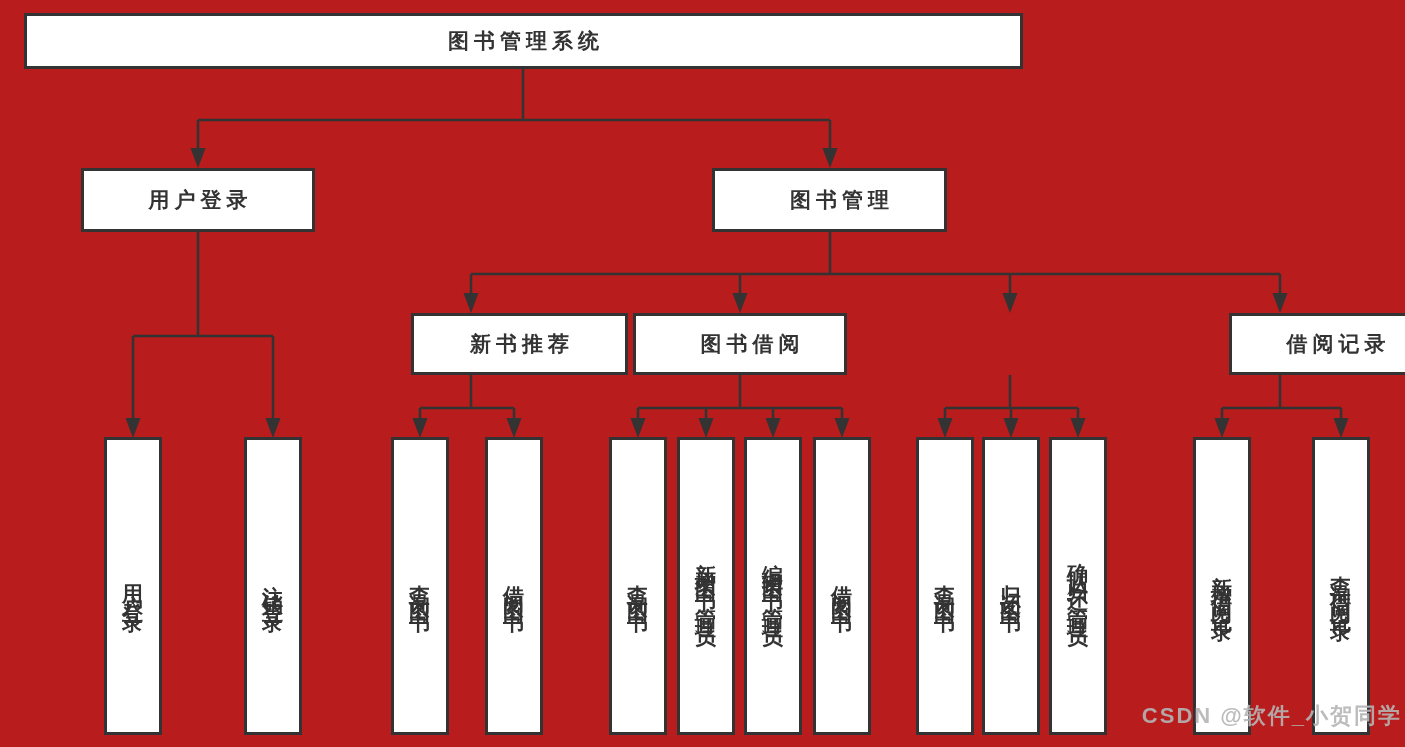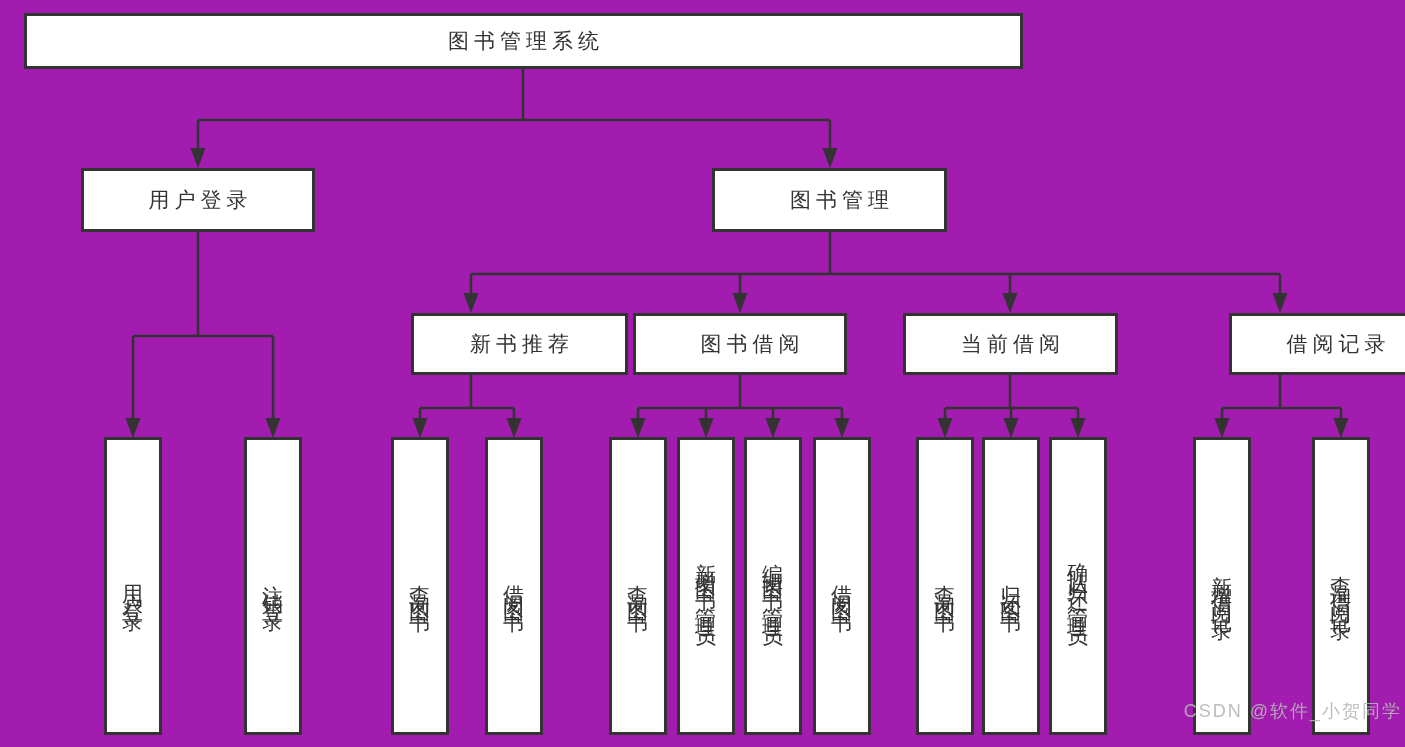--- a/index.html
+++ b/index.html
@@ -1,23 +1,24 @@
 <!DOCTYPE html>
 <html><head>
 <meta charset="utf-8">
 <style>
   html, body { margin: 0; padding: 0; background: #ffffff; }
   .canvas {
     position: relative;
     width: 1405px;
     height: 747px;
-    background: #a21caf;
+    background: #b91c1c;
     font-family: "Liberation Sans", sans-serif;
     color: #333333;
     overflow: hidden;
+    font-weight: bold;
   }
   .connectors {
     position: absolute;
     left: 0; top: 0;
     width: 1405px; height: 747px;
   }
   .node {
     position: absolute;
     box-sizing: border-box;
     border: 3px solid #333333;
@@ -39,22 +40,22 @@
     text-orientation: mixed;
     font-size: 21px;
     line-height: 1.2;
     letter-spacing: 9px;
     color: #333333;
     white-space: nowrap;
   }
   .watermark {
     position: absolute;
     right: 3px;
-    bottom: 24px;
-    font-size: 18px;
+    bottom: 16px;
+    font-size: 22px;
     letter-spacing: 2px;
     color: #b5b5b5;
     opacity: 0.9;
     z-index: 10;
     white-space: nowrap;
   }
 </style>
 </head>
 <body>
 
@@ -128,23 +129,20 @@
   <div class="node" style="left:712px; top:168px; width:235px; height:64px;padding-left:20px;">
     <span class="label">图书管理</span>
   </div>
 
   <div class="node" style="left:363px; top:313px; width:217px; height:62px;margin-left:48px;">
     <span class="label">新书推荐</span>
   </div>
   <div class="node" style="left:633px; top:313px; width:214px; height:62px;padding-left:20px;">
     <span class="label">图书借阅</span>
   </div>
-  <div class="node" style="left:903px; top:313px; width:215px; height:62px;">
-    <span class="label">当前借阅</span>
-  </div>
   <div class="node" style="left:1229px; top:313px; width:214px; height:62px;">
     <span class="label">借阅记录</span>
   </div>
 
   <div class="node" style="left:104px; top:437px; width:58px; height:298px;">
     <span class="vtext">用户登录</span>
   </div>
   <div class="node" style="left:244px; top:437px; width:58px; height:298px;">
     <span class="vtext">注销登录</span>
   </div>

